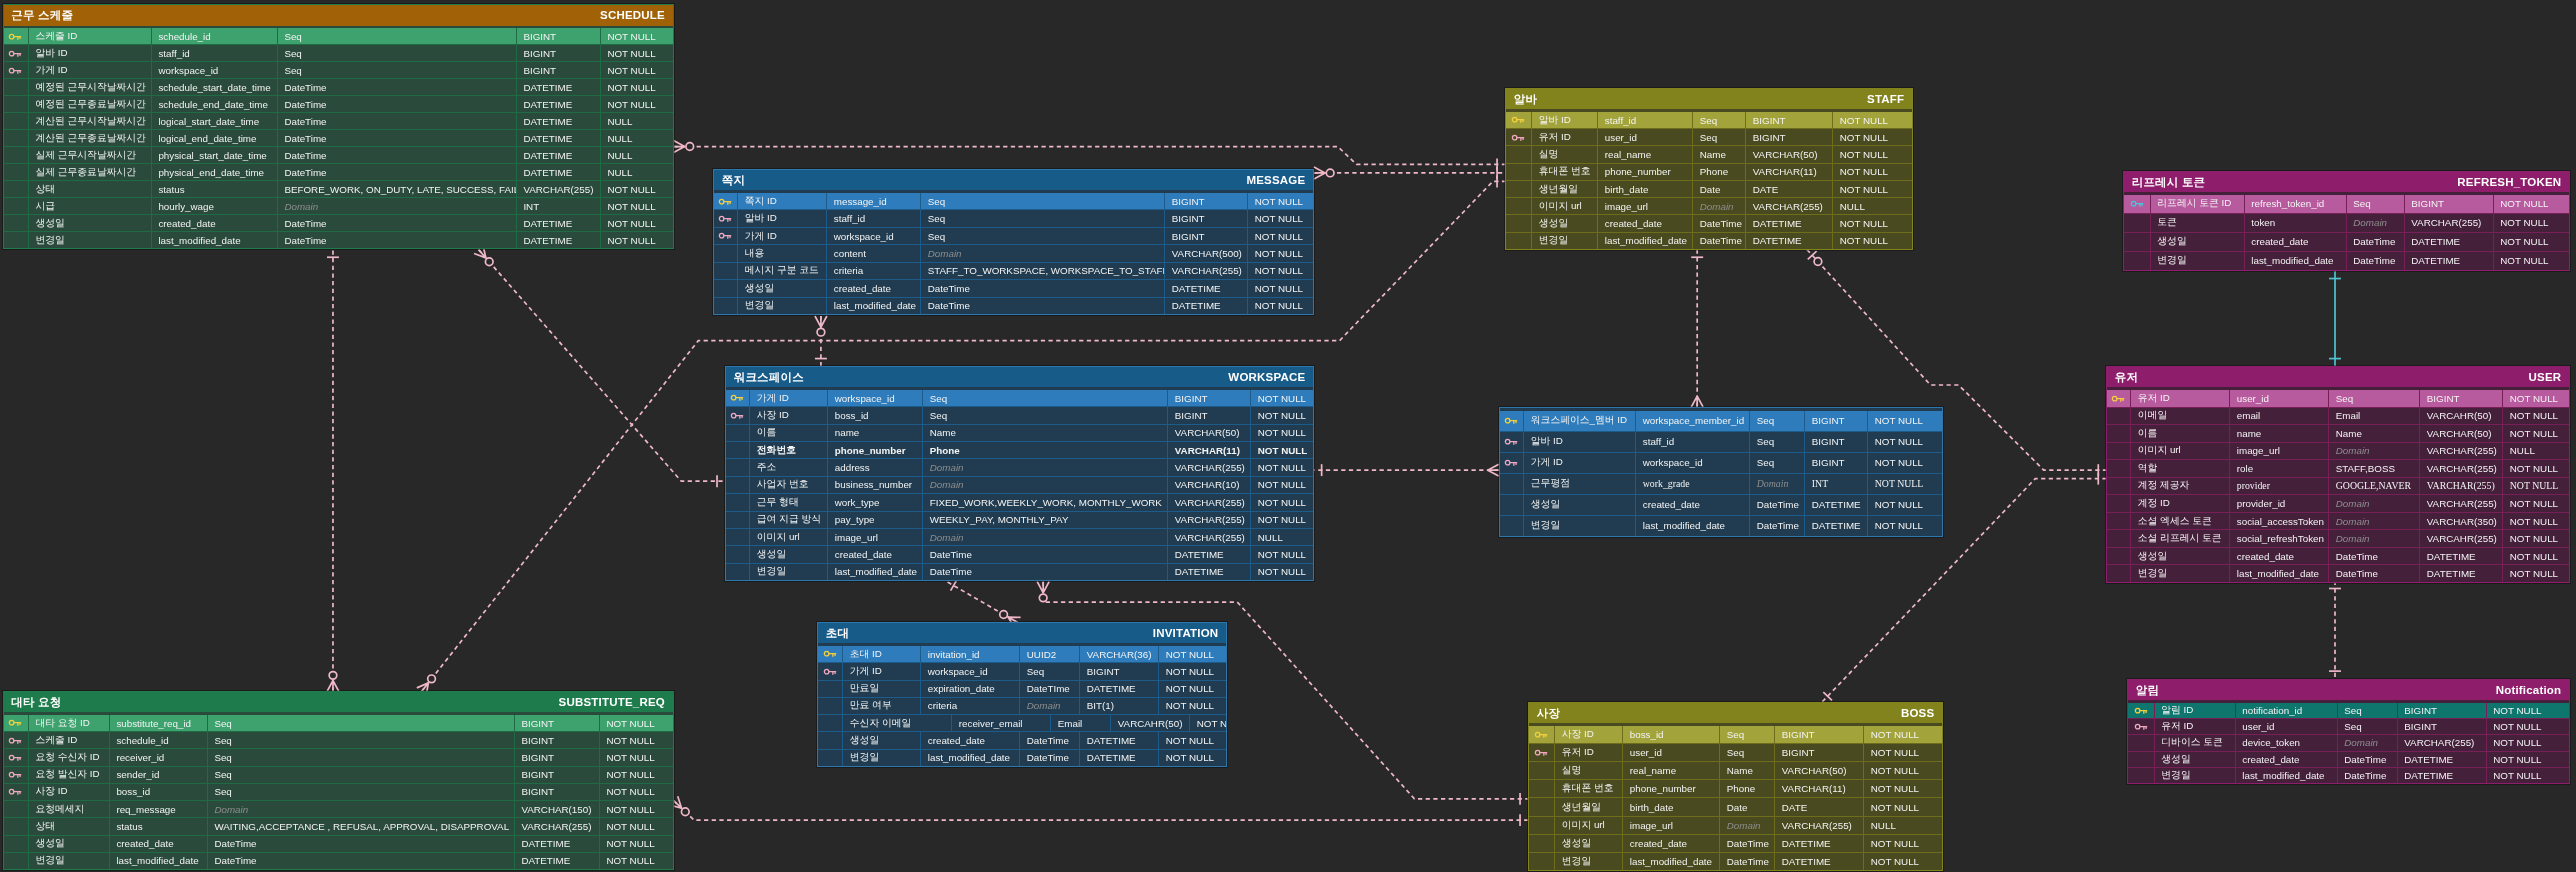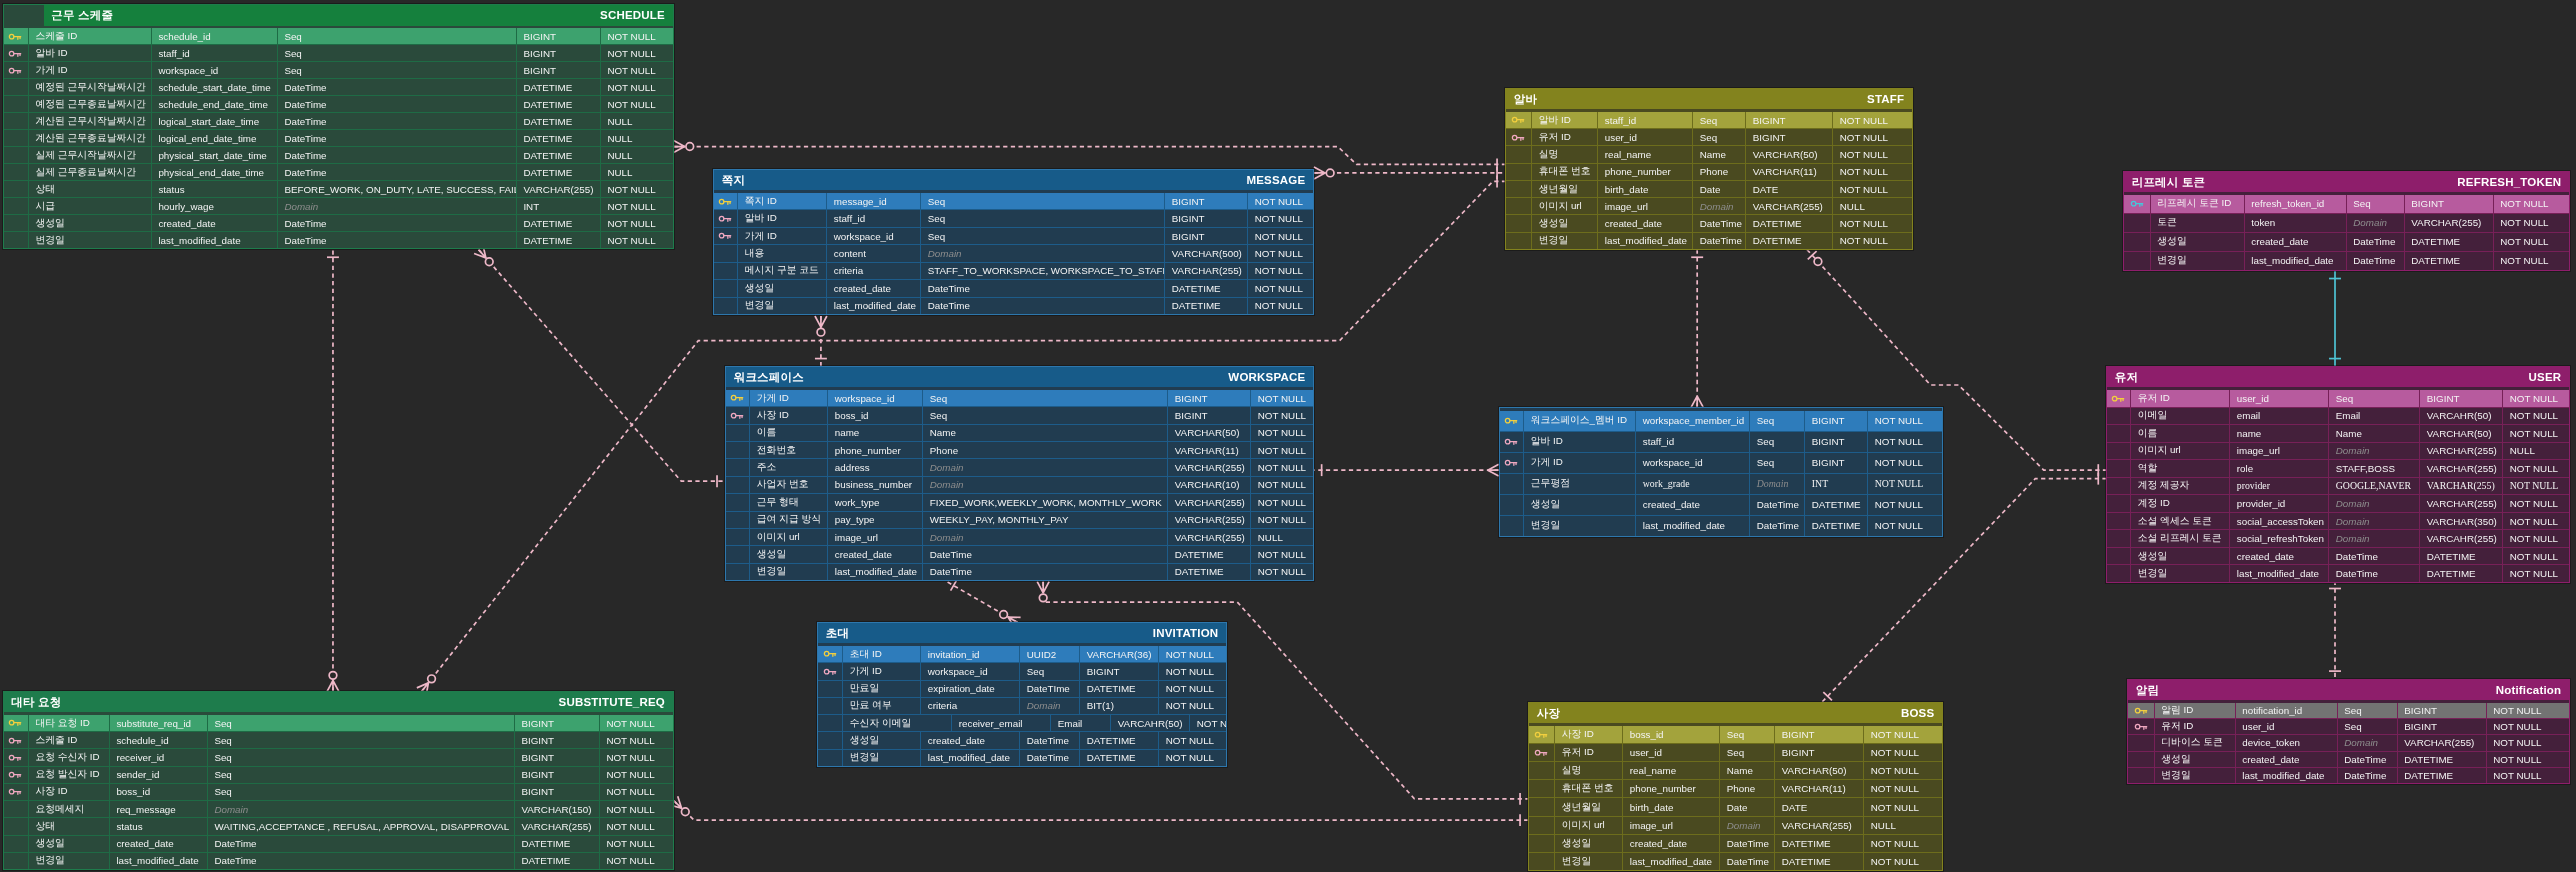--- a/index.html
+++ b/index.html
@@ -74,21 +74,21 @@
       <path d="M 1785 956 L 1785 970" stroke="#eeb8c8" fill="none" stroke-width="2"></path>
       <path d="M 2742 318 L 2742 430" stroke="#4ec3d4" fill="none" stroke-width="2"></path>
       <path d="M 2735 327 L 2749 327" stroke="#4ec3d4" fill="none" stroke-width="2"></path>
       <path d="M 2749 421 L 2735 421" stroke="#4ec3d4" fill="none" stroke-width="2"></path>
       <path d="M 2742 682 L 2742 797" stroke="#eeb8c8" fill="none" stroke-width="2" stroke-dasharray="5 4"></path>
       <path d="M 2735 691 L 2749 691" stroke="#eeb8c8" fill="none" stroke-width="2"></path>
       <path d="M 2749 788 L 2735 788" stroke="#eeb8c8" fill="none" stroke-width="2"></path>
     </svg>
   <div id="tables-layer">
       <div class="etable" style="left: 2.6px; top: 4.3px; width: 671px; height: 245px; border-color: rgb(30, 124, 76); background: rgb(42, 74, 59);">
-    <div class="ehead" style="background: #15803d; margin-left: 40px;">
+    <div class="ehead" style="background: #a16207;">
       <span>근무 스케줄</span>
       <span>SCHEDULE</span>
     </div>
     <div class="ebody">
           <div class="erow" style="background: rgb(61, 162, 110);">
             <div class="ecell keyc" style="width: 24px; flex: 0 0 24px;">
               <svg viewBox="0 0 20 12" width="14.5" height="9.4" class="keyicon">
                 <g fill="none" stroke="#f2cf3e" stroke-width="1.8" stroke-linecap="round">
                   <circle cx="5" cy="6" r="3.1"></circle>
                   <path d="M8.4 6 H17.5 M13.6 6 v3.6 M16.6 6 v2.6"></path>
@@ -468,21 +468,21 @@
             <div class="ecell last" style="border-left: 0.9px solid rgb(29, 92, 138);">NOT NULL</div>
           </div>
           <div class="erow" style="border-top: 0.9px solid rgb(29, 92, 138);">
             <div class="ecell keyc" style="width: 23px; flex: 0 0 23px;"></div>
             <div class="ecell" style="width: 78px; flex: 0 0 78px; border-left: 0.9px solid rgb(29, 92, 138);">이름</div>
             <div class="ecell" style="width: 95px; flex: 0 0 95px; border-left: 0.9px solid rgb(29, 92, 138);">name</div>
             <div class="ecell" style="width: 245px; flex: 0 0 245px; border-left: 0.9px solid rgb(29, 92, 138);">Name</div>
             <div class="ecell" style="width: 83px; flex: 0 0 83px; border-left: 0.9px solid rgb(29, 92, 138);">VARCHAR(50)</div>
             <div class="ecell last" style="border-left: 0.9px solid rgb(29, 92, 138);">NOT NULL</div>
           </div>
-          <div class="erow" style="border-top: 0.9px solid rgb(29, 92, 138);">
+          <div class="erow" style="border-top: 0.9px solid rgb(29, 92, 138); font-weight: bold;">
             <div class="ecell keyc" style="width: 23px; flex: 0 0 23px;"></div>
             <div class="ecell" style="width: 78px; flex: 0 0 78px; border-left: 0.9px solid rgb(29, 92, 138);">전화번호</div>
             <div class="ecell" style="width: 95px; flex: 0 0 95px; border-left: 0.9px solid rgb(29, 92, 138);">phone_number</div>
             <div class="ecell" style="width: 245px; flex: 0 0 245px; border-left: 0.9px solid rgb(29, 92, 138);">Phone</div>
             <div class="ecell" style="width: 83px; flex: 0 0 83px; border-left: 0.9px solid rgb(29, 92, 138);">VARCHAR(11)</div>
             <div class="ecell last" style="border-left: 0.9px solid rgb(29, 92, 138);">NOT NULL</div>
           </div>
           <div class="erow" style="border-top: 0.9px solid rgb(29, 92, 138);">
             <div class="ecell keyc" style="width: 23px; flex: 0 0 23px;"></div>
             <div class="ecell" style="width: 78px; flex: 0 0 78px; border-left: 0.9px solid rgb(29, 92, 138);">주소</div>
@@ -995,21 +995,21 @@
             <div class="ecell last" style="border-left: 0.9px solid rgb(109, 109, 28);">NOT NULL</div>
           </div>
         </div>
   </div>
       <div class="etable" style="left: 2127px; top: 679px; width: 443px; height: 105px; border-color: rgb(142, 30, 107); background: rgb(68, 32, 59);">
     <div class="ehead" style="background: rgb(142, 30, 107);">
       <span>알림</span>
       <span>Notification</span>
     </div>
     <div class="ebody">
-          <div class="erow" style="background: #737373;">
+          <div class="erow" style="background: #0f766e;">
             <div class="ecell keyc" style="width: 25.5px; flex: 0 0 25.5px;">
               <svg viewBox="0 0 20 12" width="14.5" height="9.4" class="keyicon">
                 <g fill="none" stroke="#f2cf3e" stroke-width="1.8" stroke-linecap="round">
                   <circle cx="5" cy="6" r="3.1"></circle>
                   <path d="M8.4 6 H17.5 M13.6 6 v3.6 M16.6 6 v2.6"></path>
                 </g>
               </svg>
             </div>
             <div class="ecell" style="width: 81px; flex: 0 0 81px; border-left: 0.9px solid rgb(119, 32, 88);">알림 ID</div>
             <div class="ecell" style="width: 102px; flex: 0 0 102px; border-left: 0.9px solid rgb(119, 32, 88);">notification_id</div>

